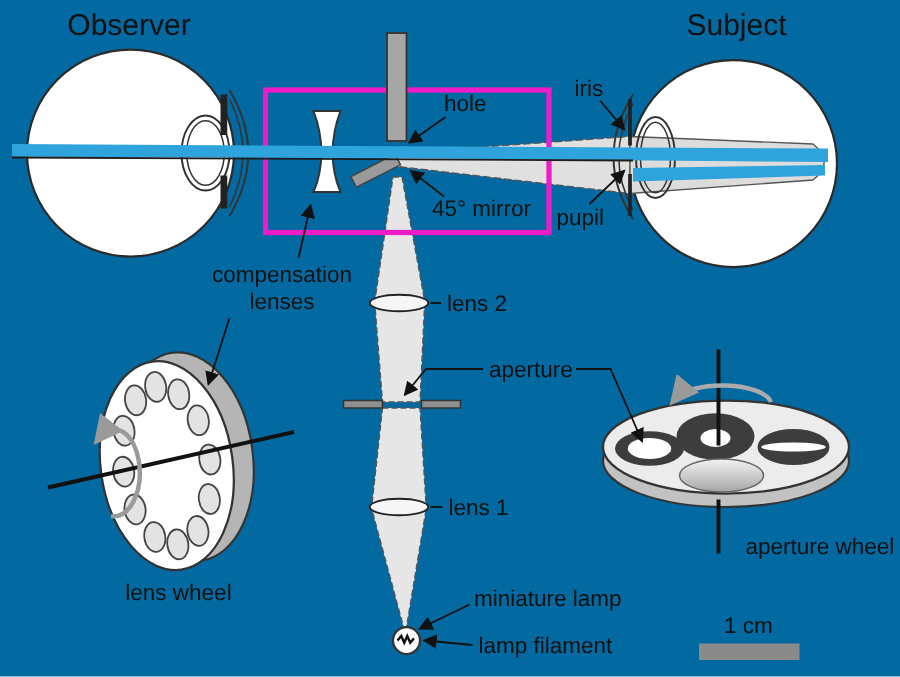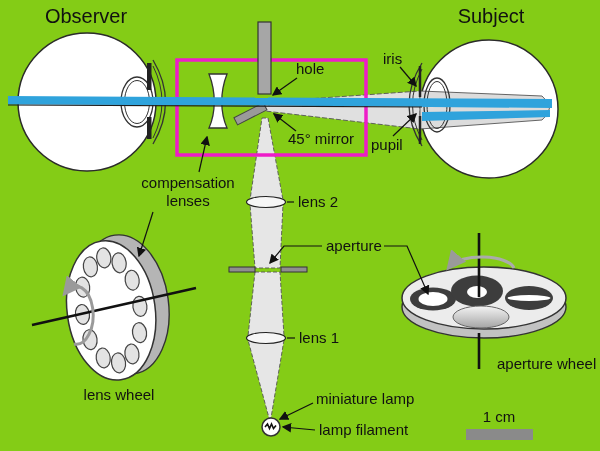--- a/index.html
+++ b/index.html
@@ -1,16 +1,16 @@
 <!DOCTYPE html>
 <html><head>
 <meta charset="utf-8">
 <style>
   html,body{margin:0;padding:0;background:#fff;}
-  .stage{width:600px;height:451px;background:#84cc16;position:relative;overflow:hidden;}
+  .stage{width:600px;height:451px;background:#0369a1;position:relative;overflow:hidden;}
   svg{display:block;}
   .lbl{font-family:"Liberation Sans", sans-serif;font-size:15px;fill:#111;}
   .lbl-big{font-family:"Liberation Sans", sans-serif;font-size:20px;fill:#111;}
   .mid{text-anchor:middle;}
 </style>
 </head>
 <body>
 
 <div class="stage">
 <svg width="600" height="451" viewBox="0 0 600 451">

